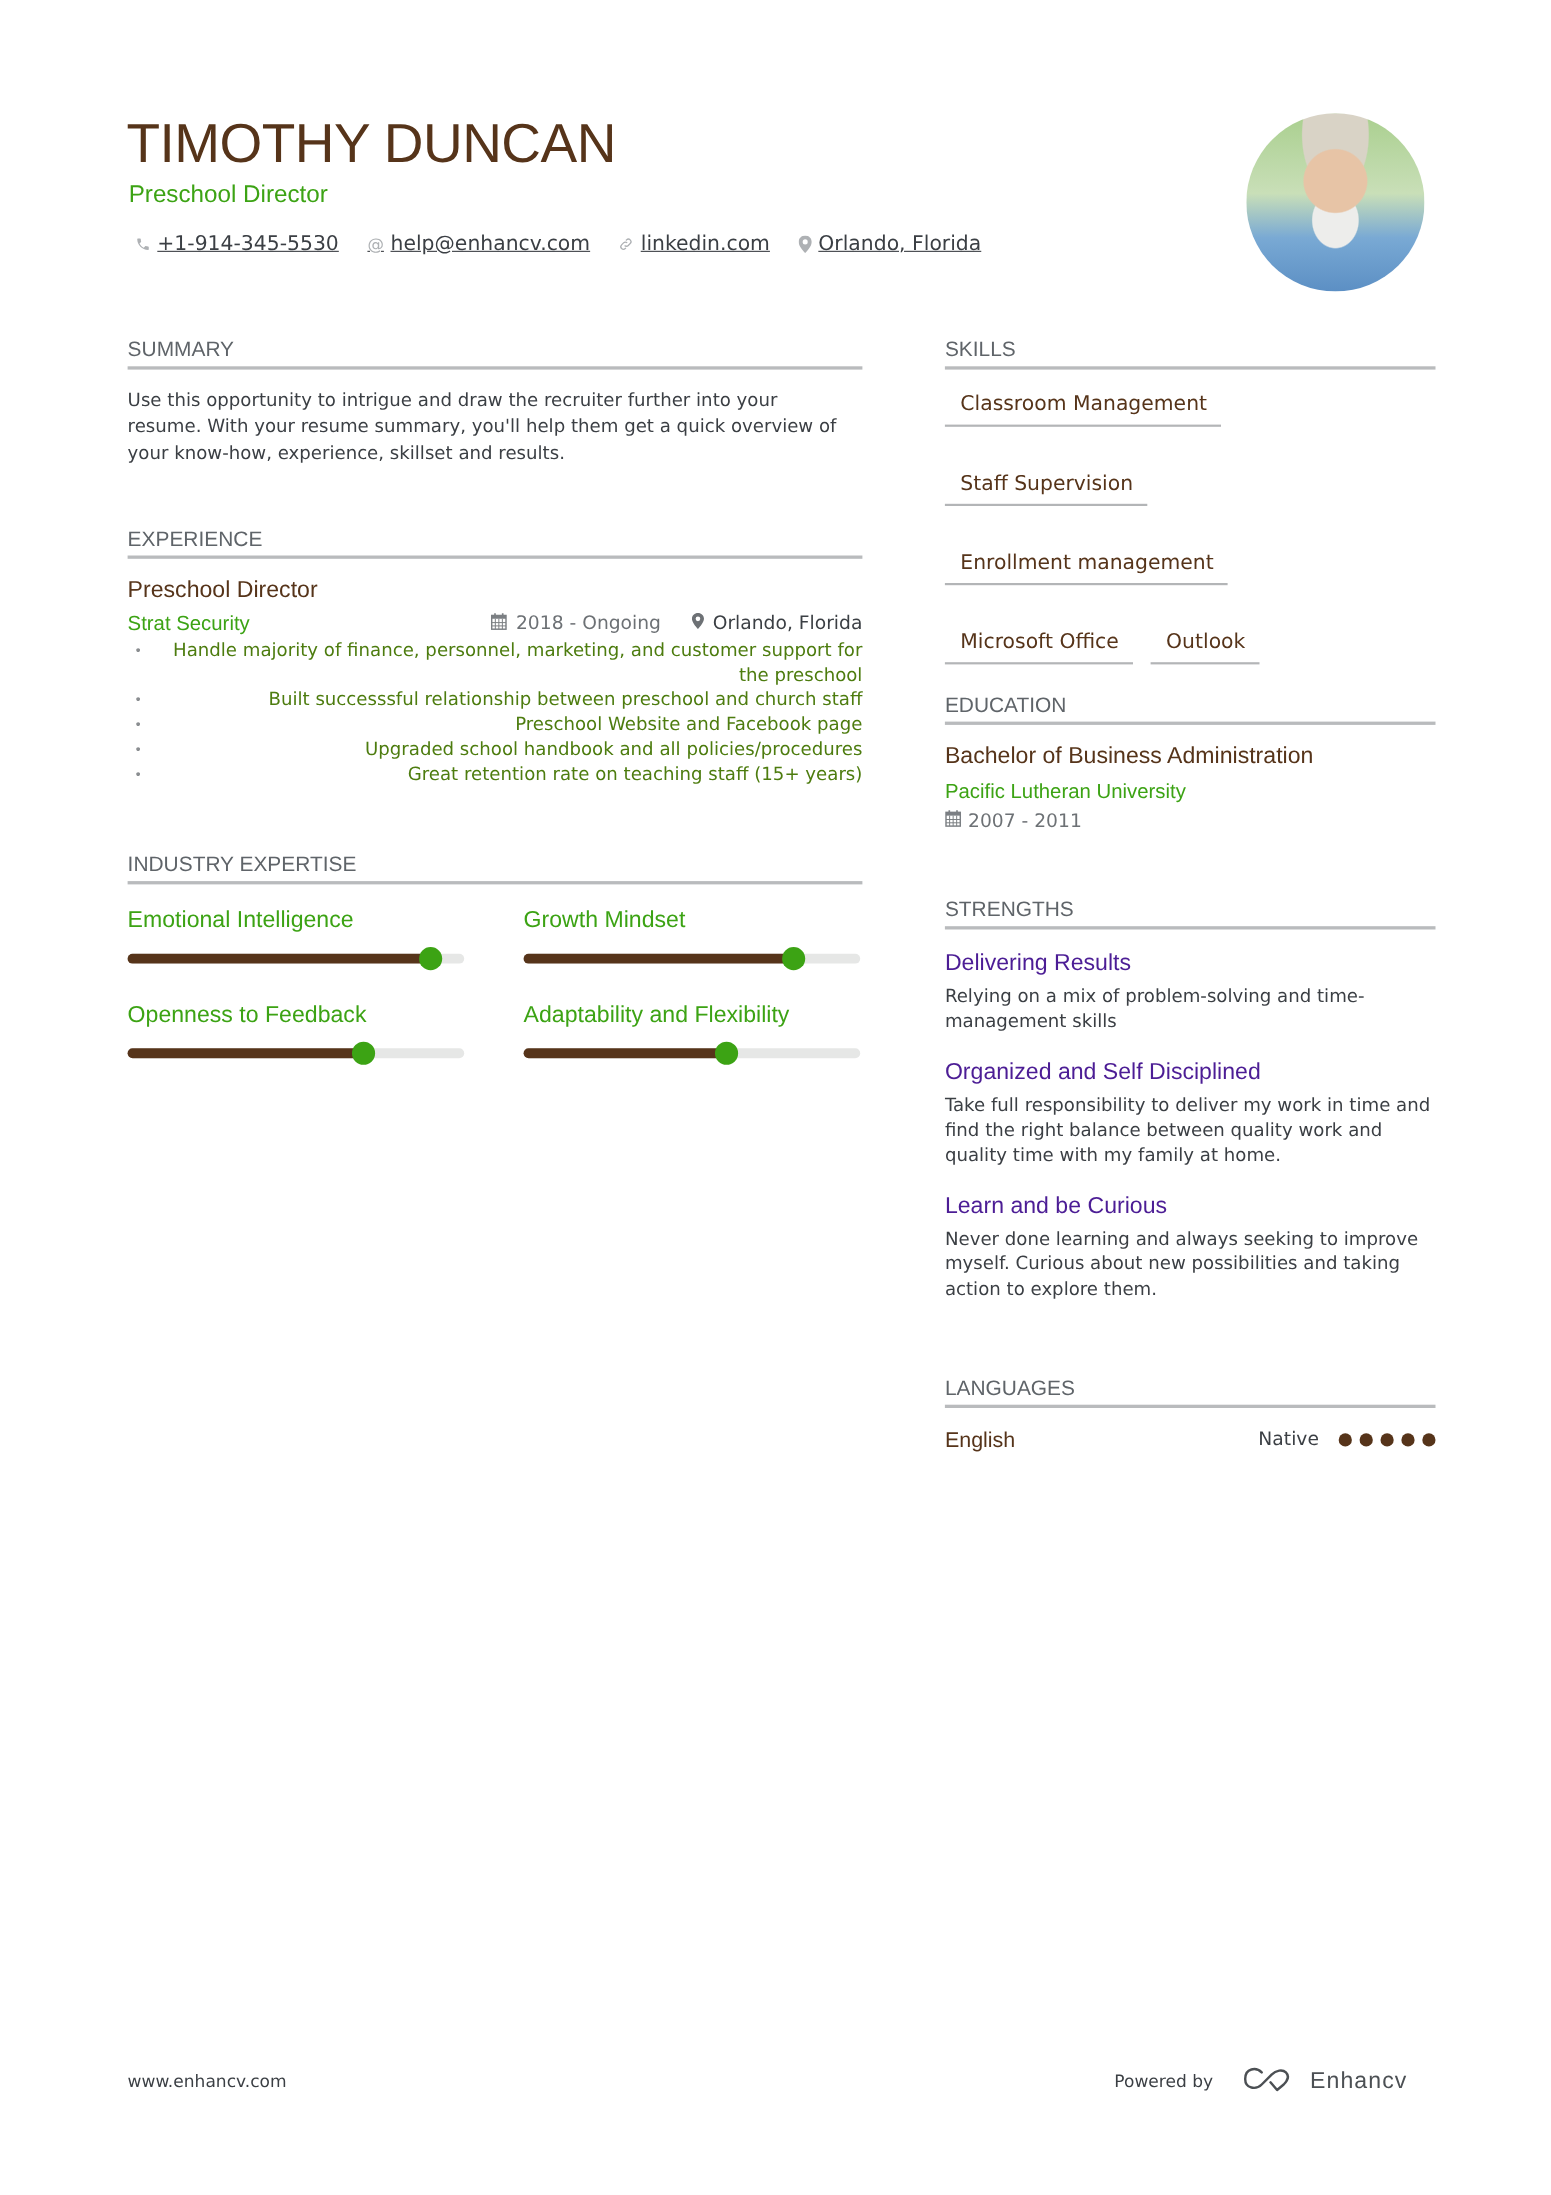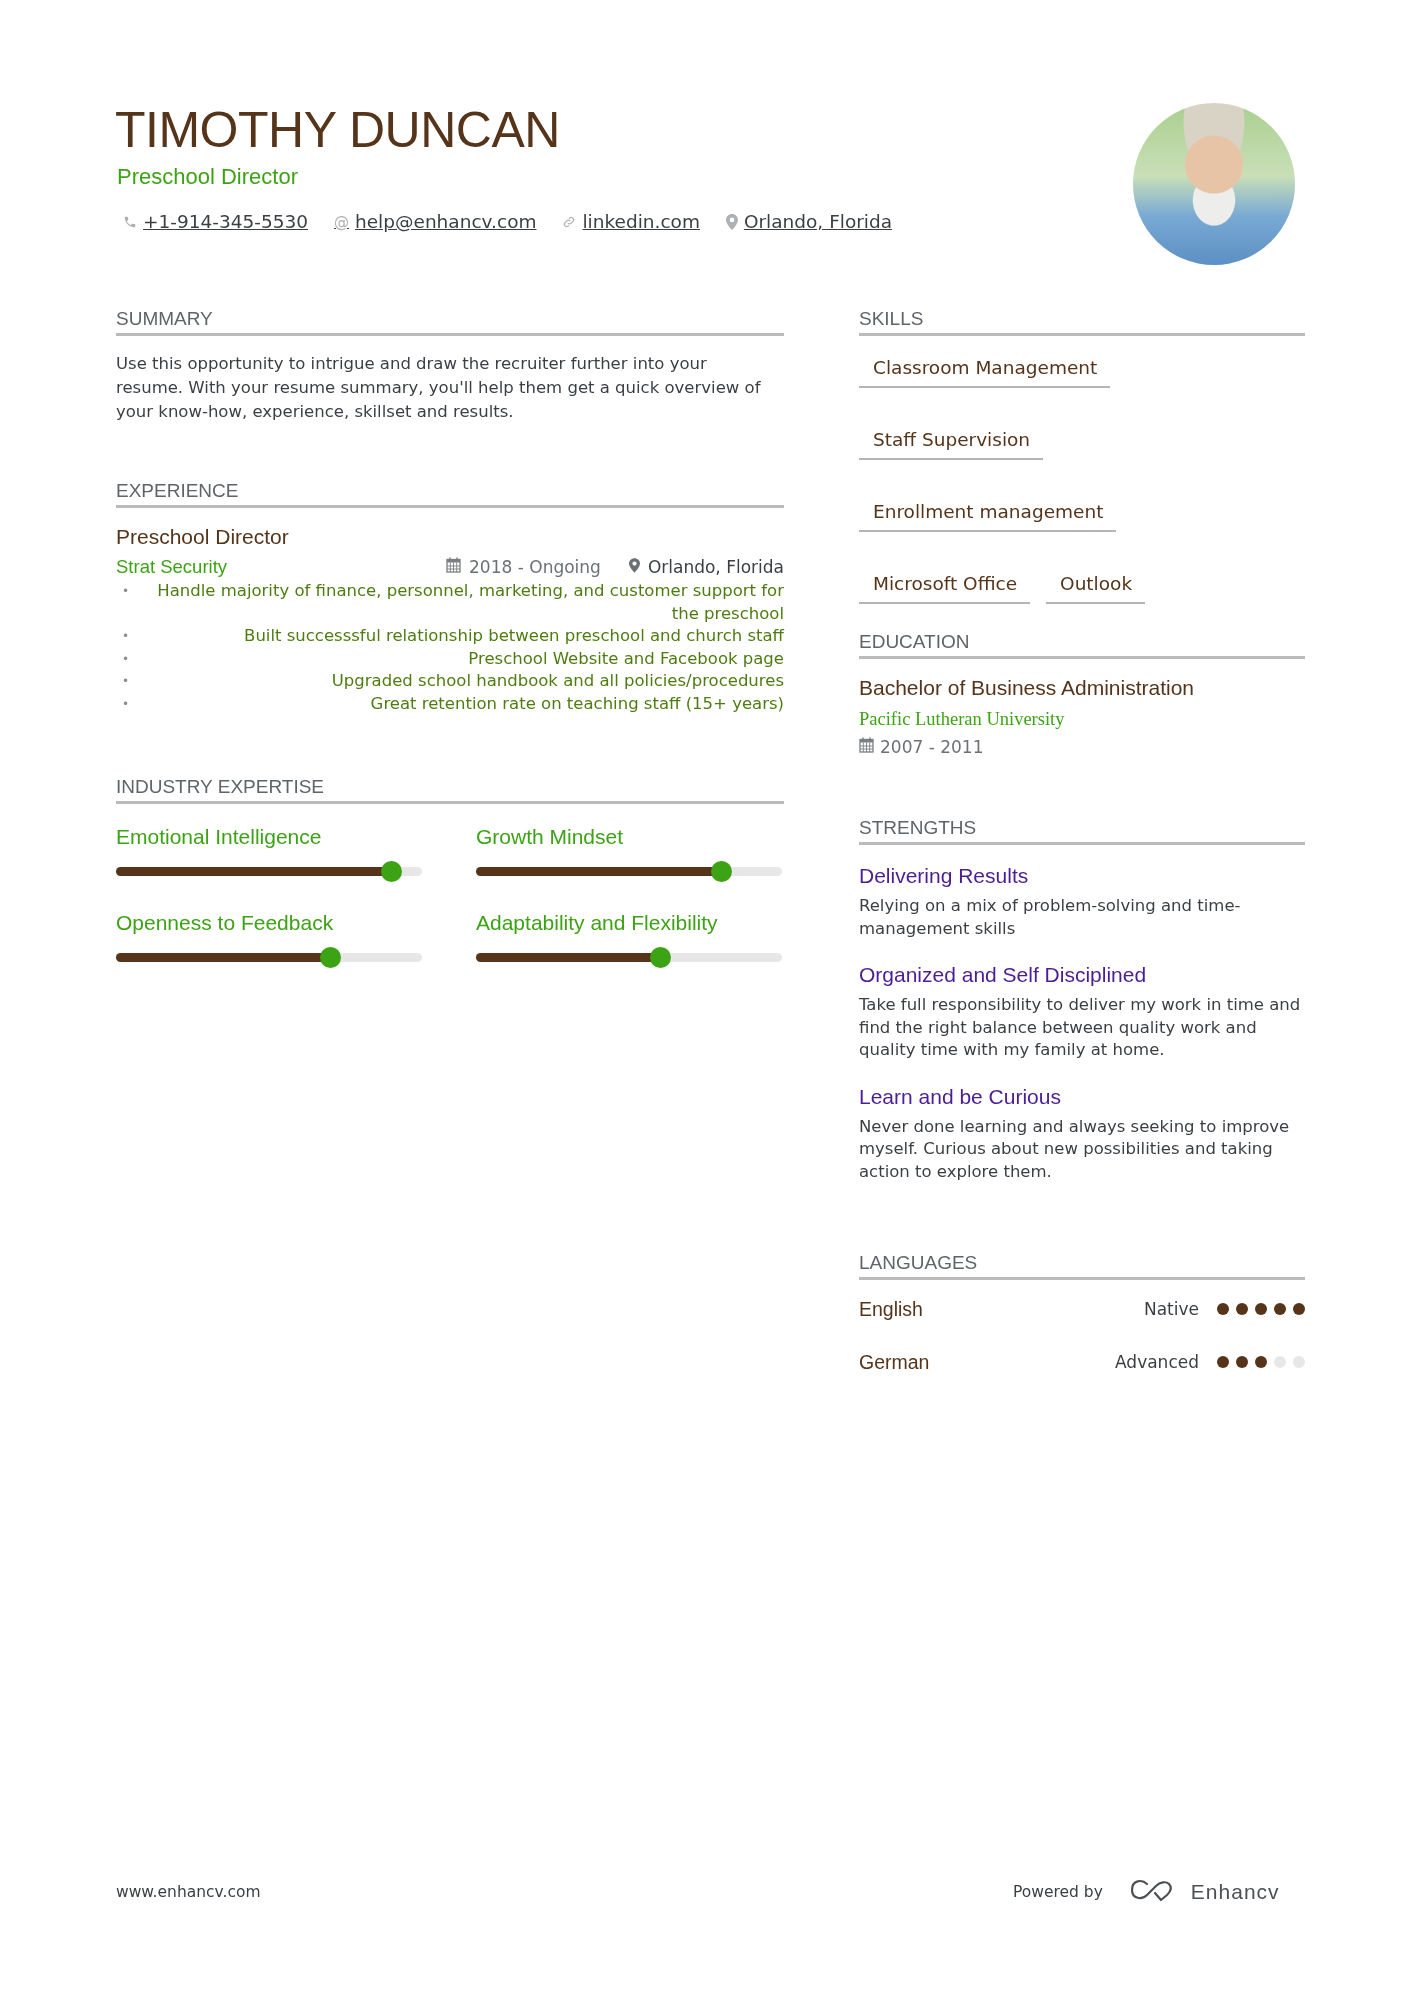--- a/index.html
+++ b/index.html
@@ -43,21 +43,21 @@
   .fill { position: absolute; left: 0; top: 0; height: 9px; background: #56341a; border-radius: 5px; }
   .knob { position: absolute; top: -6px; width: 21px; height: 21px; border-radius: 50%; background: #3ca314; margin-left: -10px; }
 
   
   .skills { display: flex; flex-wrap: wrap; column-gap: 16px; row-gap: 20px; margin-top: 20px; width: 446px; }
   .skill { font-size: 18.5px; color: #56341a; padding: 0 13px 6px 14px; border-bottom: 2px solid #b3b5b7; line-height: 24px; }
   .skill-break { flex-basis: 100%; height: 0; }
 
   
   .degree { font-size: 21px; color: #56341a; font-family: "Liberation Sans", sans-serif; line-height: 26px; }
-  .school { font-size: 18.5px; color: #3ca314; font-family: Liberation Serif, serif; line-height: 24px; margin-top: 6px; }
+  .school { font-size: 18.5px; color: #3ca314; font-family: Liberation Sans, sans-serif; line-height: 24px; margin-top: 6px; }
   .edu-date { font-size: 17px; color: #6d7175; line-height: 24px; margin-top: 4px; display: flex; align-items: center; gap: 6px; }
 
   
   .str-title { font-size: 21px; color: #4c1d95; font-family: "Liberation Sans", sans-serif; line-height: 26px; }
   .str-desc { font-size: 16.5px; line-height: 22.5px; color: #3b3f44; margin-top: 6px; }
   .str-item { margin-top: 20px; }
 
   
   .lang-row { display: flex; align-items: center; justify-content: space-between; height: 30px; }
   .lang-name { font-size: 19.5px; color: #56341a; font-family: "Liberation Sans", sans-serif; }
@@ -246,33 +246,20 @@
       <span class="lang-level">Native</span>
       <div class="dots">
         <span class="dot"></span>
         <span class="dot"></span>
         <span class="dot"></span>
         <span class="dot"></span>
         <span class="dot"></span>
       </div>
     </div>
   </div>
-  <div class="lang-row" style="margin-top:23px;">
-    <span class="lang-name">German</span>
-    <div class="lang-right">
-      <span class="lang-level">Advanced</span>
-      <div class="dots">
-        <span class="dot"></span>
-        <span class="dot"></span>
-        <span class="dot"></span>
-        <span class="dot off"></span>
-        <span class="dot off"></span>
-      </div>
-    </div>
-  </div>
 </div>
 
 <div class="abs" id="footer-left">www.enhancv.com</div>
 <div class="abs" id="footer-right">
   <span id="powered">Powered by</span>
   <div id="brand">
     <span>
       <svg width="48" height="24" viewBox="0 0 48 24" fill="none" stroke="#4c5054" stroke-width="2.2" stroke-linecap="round" stroke-linejoin="round">
         <path d="M18 6 C 13 1, 3 2, 3 12 C 3 21, 13 22, 18 17 L 27 8 C 31 4, 37 3, 40 6 C 43 9, 42 13, 38 17 L 32 22 L 26 15"></path>
       </svg>

